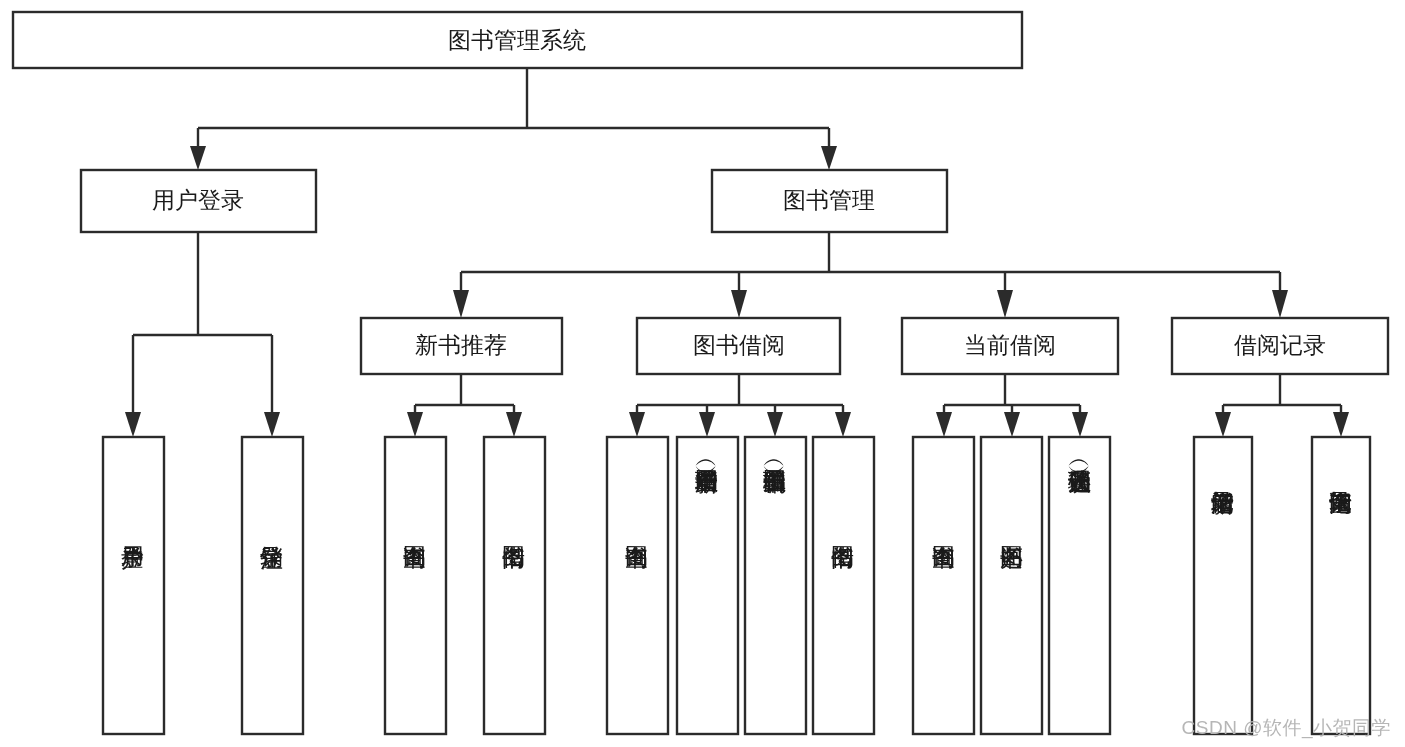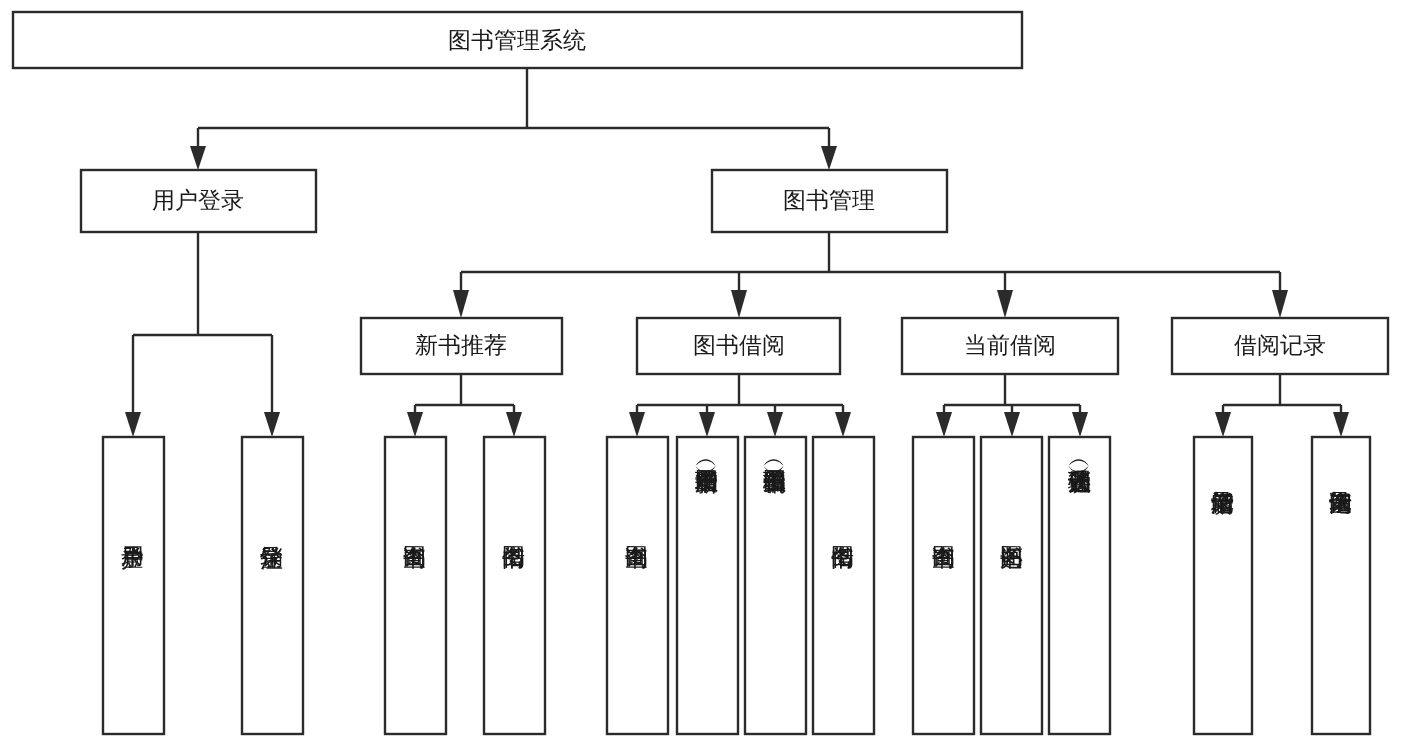--- a/index.html
+++ b/index.html
@@ -228,14 +228,15 @@
       <text class="node-label-vert" x="1223" y="473" writing-mode="tb" glyph-orientation-vertical="0">新增借阅记录</text>
     </g>
 
     <g>
       <rect class="node-box" x="1312" y="437" width="58" height="297"></rect>
       <text class="node-label-vert" x="1341" y="473" writing-mode="tb" glyph-orientation-vertical="0">查询借阅记录</text>
     </g>
 
   </svg>
 
+  <div class="watermark">CSDN @软件_小贺同学</div>
 
 </div>
 
 </body></html>

